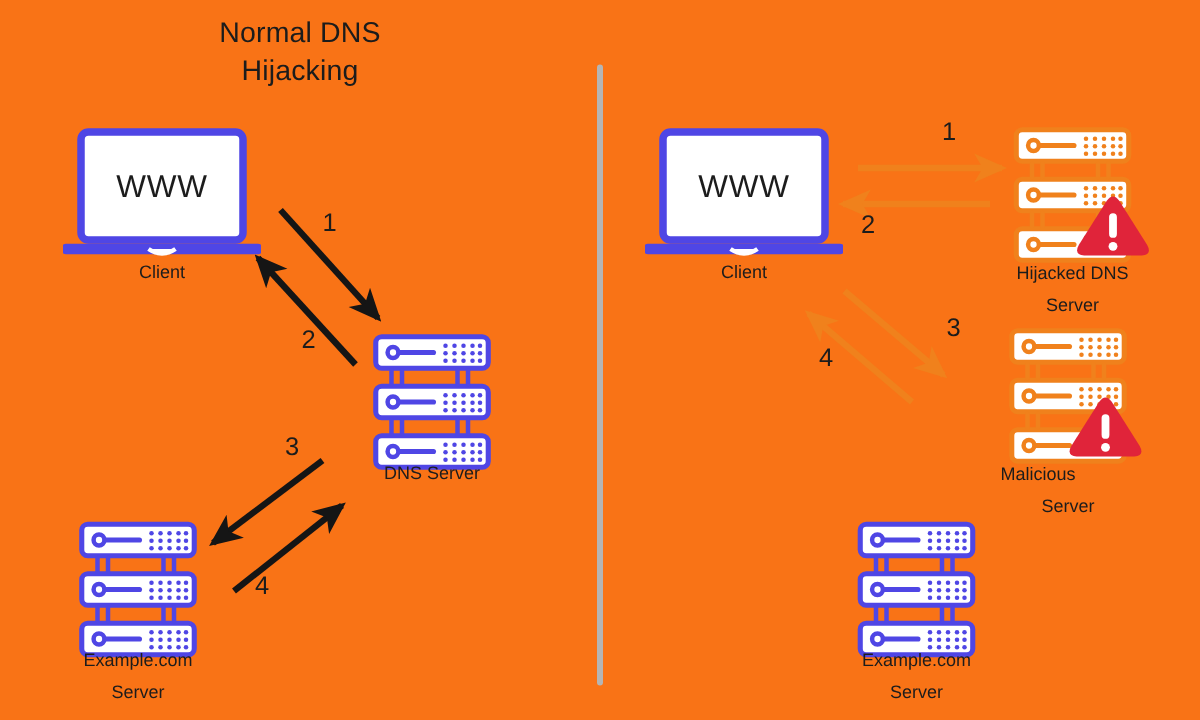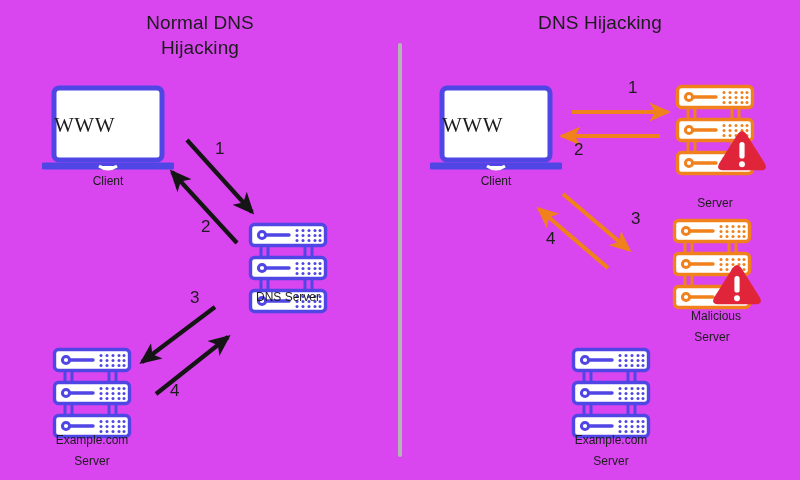--- a/index.html
+++ b/index.html
@@ -7,21 +7,21 @@
     padding: 0;
     background: #ffffff;
   }
   body {
     font-family: "Liberation Sans", sans-serif;
   }
   #canvas {
     position: relative;
     width: 800px;
     height: 480px;
-    background: #d946ef;
+    background: #f97316;
     overflow: hidden;
   }
   #canvas svg.layer {
     position: absolute;
     top: 0;
     left: 0;
     width: 800px;
     height: 480px;
   }
   .panel-title {
@@ -45,38 +45,35 @@
     font-family: "Liberation Sans", sans-serif;
   }
   .step-num {
     position: absolute;
     font-size: 17px;
     color: #1c1c1c;
     font-family: "Liberation Sans", sans-serif;
   }
   .www-text {
     position: absolute;
-    text-align: left;
+    text-align: center;
     font-size: 21px;
     color: #1c1c1c;
     letter-spacing: 0.5px;
-    font-family: Liberation Serif, serif;
+    font-family: Liberation Sans, sans-serif;
   }
 </style>
 </head>
 <body>
 
 <div id="canvas">
 
   <div class="panel-title" id="title-left">
     <div>Normal DNS</div>
     <div>Hijacking</div>
-  </div>
-  <div class="panel-title" id="title-right">
-    <div>DNS Hijacking</div>
   </div>
 
   <svg class="layer" viewBox="0 0 800 480">
     <defs>
       <marker id="arrowBlack" viewBox="0 0 10 10" refX="8.5" refY="5" markerWidth="5.2" markerHeight="5.2" orient="auto-start-reverse">
         <path d="M 0 0.6 L 10 5 L 0 9.4 L 2.6 5 Z" fill="#151515"></path>
       </marker>
       <marker id="arrowOrange" viewBox="0 0 10 10" refX="8.5" refY="5" markerWidth="5.2" markerHeight="5.2" orient="auto-start-reverse">
         <path d="M 0 0.6 L 10 5 L 0 9.4 L 2.6 5 Z" fill="#f0811c"></path>
       </marker>
@@ -173,36 +170,37 @@
       <line x1="660" y1="136" x2="562" y2="136" stroke="#f0811c" stroke-width="4.2" marker-end="url(#arrowOrange)"></line>
 
       <line x1="563" y1="194" x2="629" y2="250" stroke="#f0811c" stroke-width="4.2" marker-end="url(#arrowOrange)"></line>
       <line x1="608" y1="268" x2="539" y2="209" stroke="#f0811c" stroke-width="4.2" marker-end="url(#arrowOrange)"></line>
     </g>
   </svg>
 
   <div class="www-text" style="left:54px; top:113px; width:108px;">WWW</div>
   <div class="node-label" style="left:48px; top:171px; width:120px;">Client</div>
 
-  <div class="node-label" style="left:228px; top:287px; width:120px;">DNS Server</div>
+  <div class="node-label" style="left:228px; top:305px; width:120px;">DNS Server</div>
 
   <div class="node-label" style="left:32px; top:430px; width:120px;">Example.com</div>
   <div class="node-label" style="left:32px; top:451px; width:120px;">Server</div>
 
   <div class="step-num" style="left:215px; top:139px;">1</div>
   <div class="step-num" style="left:201px; top:217px;">2</div>
   <div class="step-num" style="left:190px; top:288px;">3</div>
   <div class="step-num" style="left:170px; top:381px;">4</div>
 
   <div class="www-text" style="left:442px; top:113px; width:108px;">WWW</div>
   <div class="node-label" style="left:436px; top:171px; width:120px;">Client</div>
 
+  <div class="node-label" style="left:650px; top:172px; width:130px;">Hijacked DNS</div>
   <div class="node-label" style="left:650px; top:193px; width:130px;">Server</div>
 
-  <div class="node-label" style="left:656px; top:306px; width:120px;">Malicious</div>
+  <div class="node-label" style="left:632px; top:306px; width:120px;">Malicious</div>
   <div class="node-label" style="left:652px; top:327px; width:120px;">Server</div>
 
   <div class="node-label" style="left:551px; top:430px; width:120px;">Example.com</div>
   <div class="node-label" style="left:551px; top:451px; width:120px;">Server</div>
 
   <div class="step-num" style="left:628px; top:78px;">1</div>
   <div class="step-num" style="left:574px; top:140px;">2</div>
   <div class="step-num" style="left:631px; top:209px;">3</div>
   <div class="step-num" style="left:546px; top:229px;">4</div>
 

